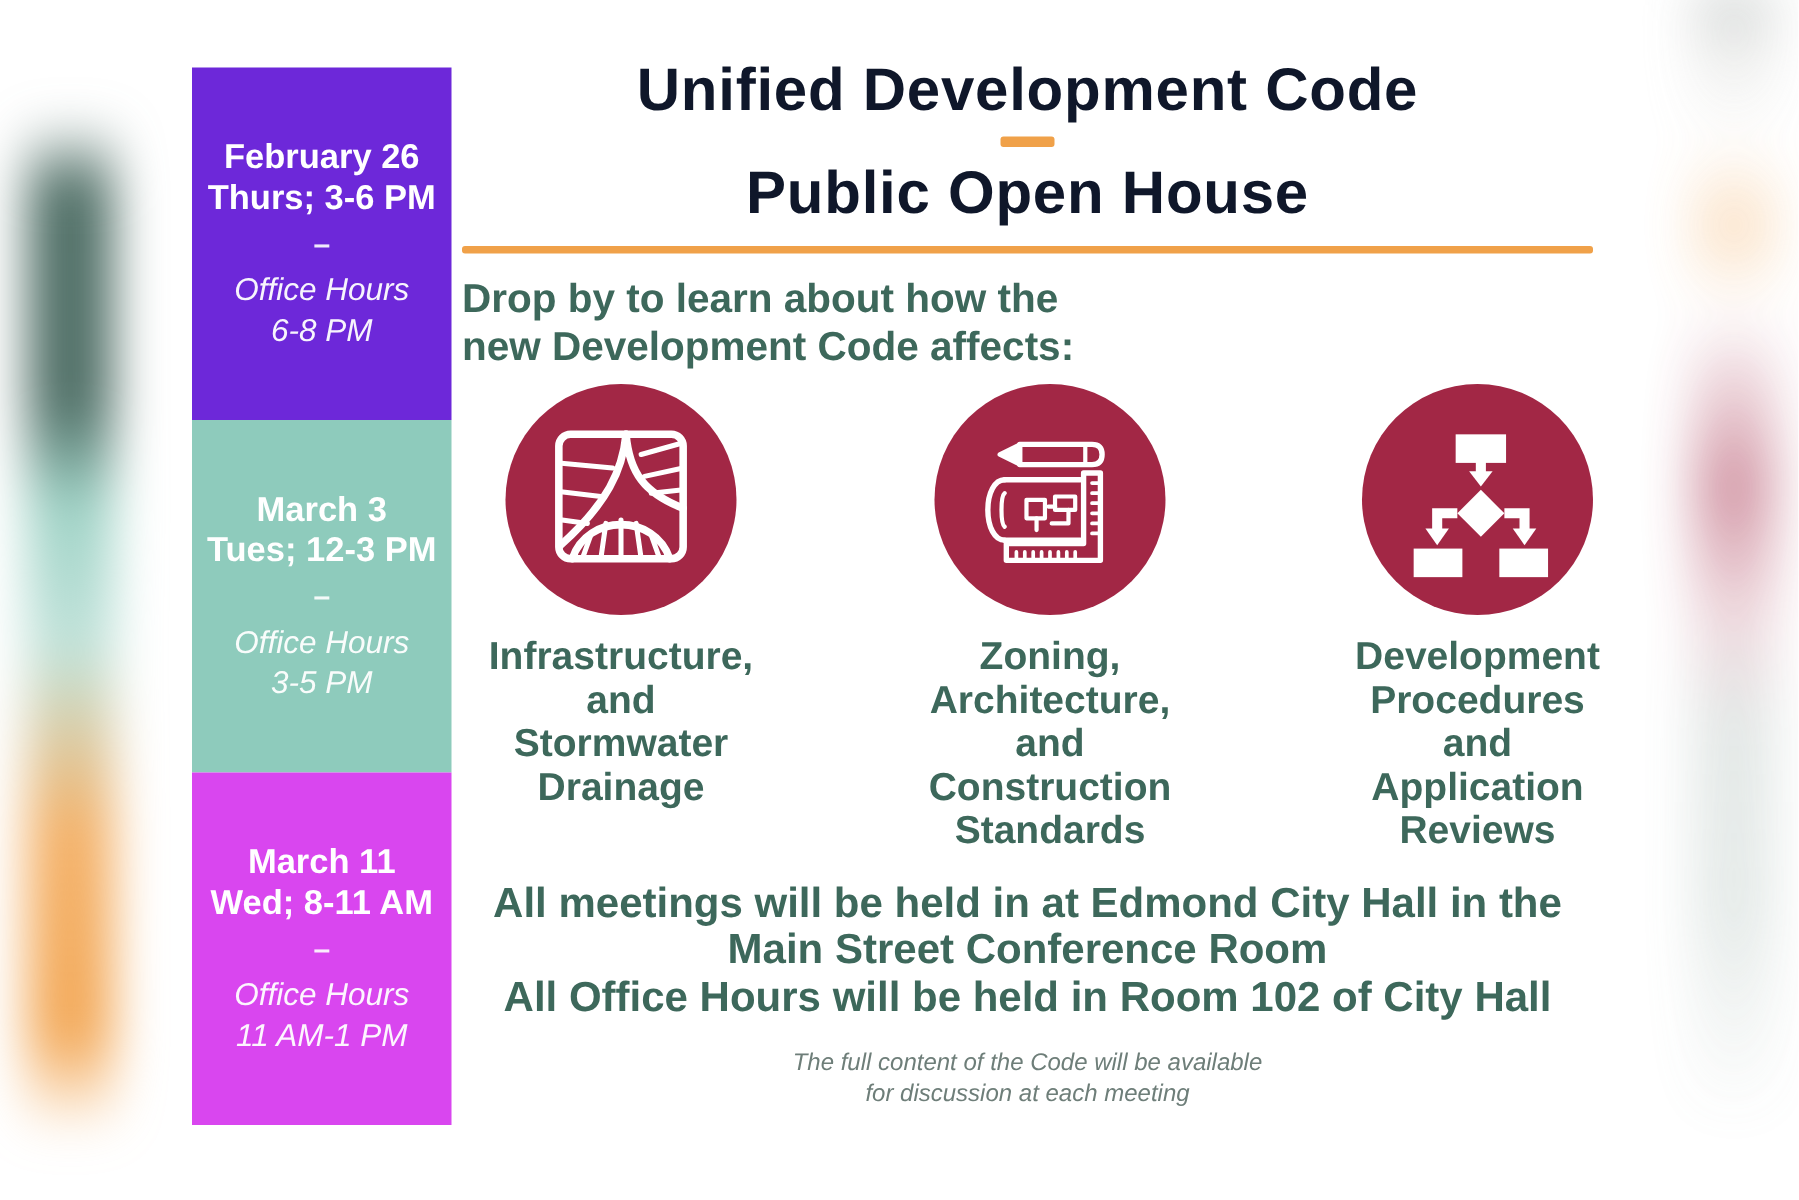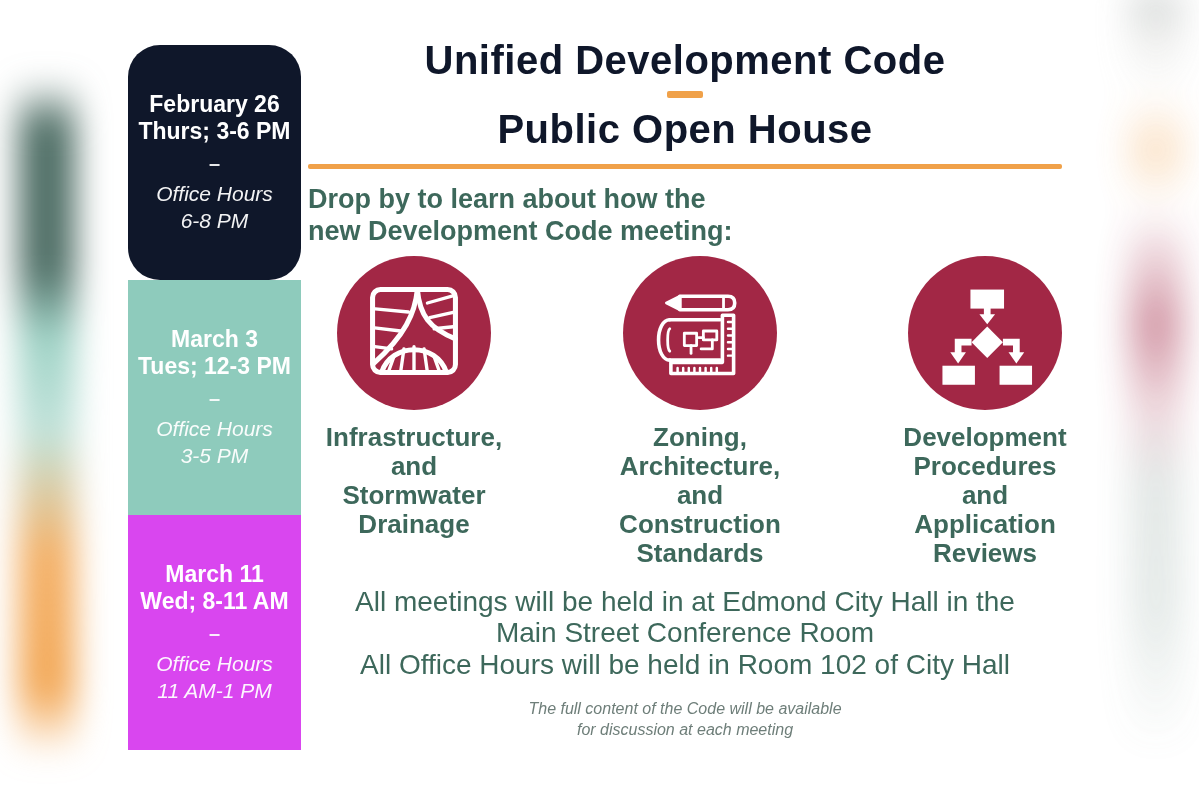--- a/index.html
+++ b/index.html
@@ -44,21 +44,21 @@
   
   .sidebar{
     position:absolute;left:128px;top:45px;width:173px;height:705px;
     display:flex;flex-direction:column;
   }
   .schedule-block{
     flex:1;display:flex;flex-direction:column;
     align-items:center;justify-content:center;
     color:#ffffff;text-align:center;
   }
-  .bg-dark-teal{background:#0f172a;border-radius:32px;}
+  .bg-dark-teal{background:#6d28d9;}
   .bg-light-teal{background:#8ECBBC;text-align:center;}
   .bg-orange{background:#d946ef;}
   .schedule-date,.schedule-time{font-size:23px;font-weight:bold;line-height:1.18;}
   .schedule-sep{font-size:20px;font-weight:bold;line-height:1;margin:8px 0;opacity:.9;}
   .schedule-office{font-size:21px;font-style:italic;line-height:1.25;opacity:.95;}
 
   
   .title{
     position:absolute;left:308px;top:38px;width:754px;
     text-align:center;color:#0f172a;font-weight:bold;
@@ -83,21 +83,21 @@
     background:#A22745;margin:0 auto;
     display:flex;align-items:center;justify-content:center;
   }
   .feature-label{
     margin-top:13px;font-size:26px;font-weight:bold;
     color:#3D685B;line-height:1.12;
   }
 
   .meeting{
     position:absolute;left:163px;top:586px;width:1045px;
-    text-align:center;color:#3D685B;font-weight:normal;
+    text-align:center;color:#3D685B;font-weight:bold;
     font-size:28px;line-height:1.12;
     transform:translateX(-163px);
   }
   .meeting{left:248px;width:874px;transform:none;}
 
   .footer-note{
     position:absolute;left:248px;top:699px;width:874px;
     text-align:center;color:#6E7E79;font-style:italic;
     font-size:16px;line-height:1.3;
   }
@@ -140,21 +140,21 @@
 
   <div class="title">
     <div class="title-line">Unified Development Code</div>
     <div class="title-dash"></div>
     <div class="title-line">Public Open House</div>
     <div class="title-rule"></div>
   </div>
 
   <div class="intro">
     <div>Drop by to learn about how the</div>
-    <div>new Development Code meeting:</div>
+    <div>new Development Code affects:</div>
   </div>
 
   <div class="feature" style="left:414px;">
     <div class="feature-circle">
       <span>
         <svg width="112" height="112" viewBox="0 0 100 100" fill="none" stroke="#ffffff" stroke-linecap="round" stroke-linejoin="round">
           <rect x="13" y="13" width="74" height="74" rx="7" stroke-width="4.5"></rect>
           <path d="M53,13 C51,34 42,54 14,79" stroke-width="4.5"></path>
           <path d="M53,13 C55,36 64,48 87,57" stroke-width="4.5"></path>
           <path d="M21,87 C30,60 70,60 79,87" stroke-width="4.5"></path>

